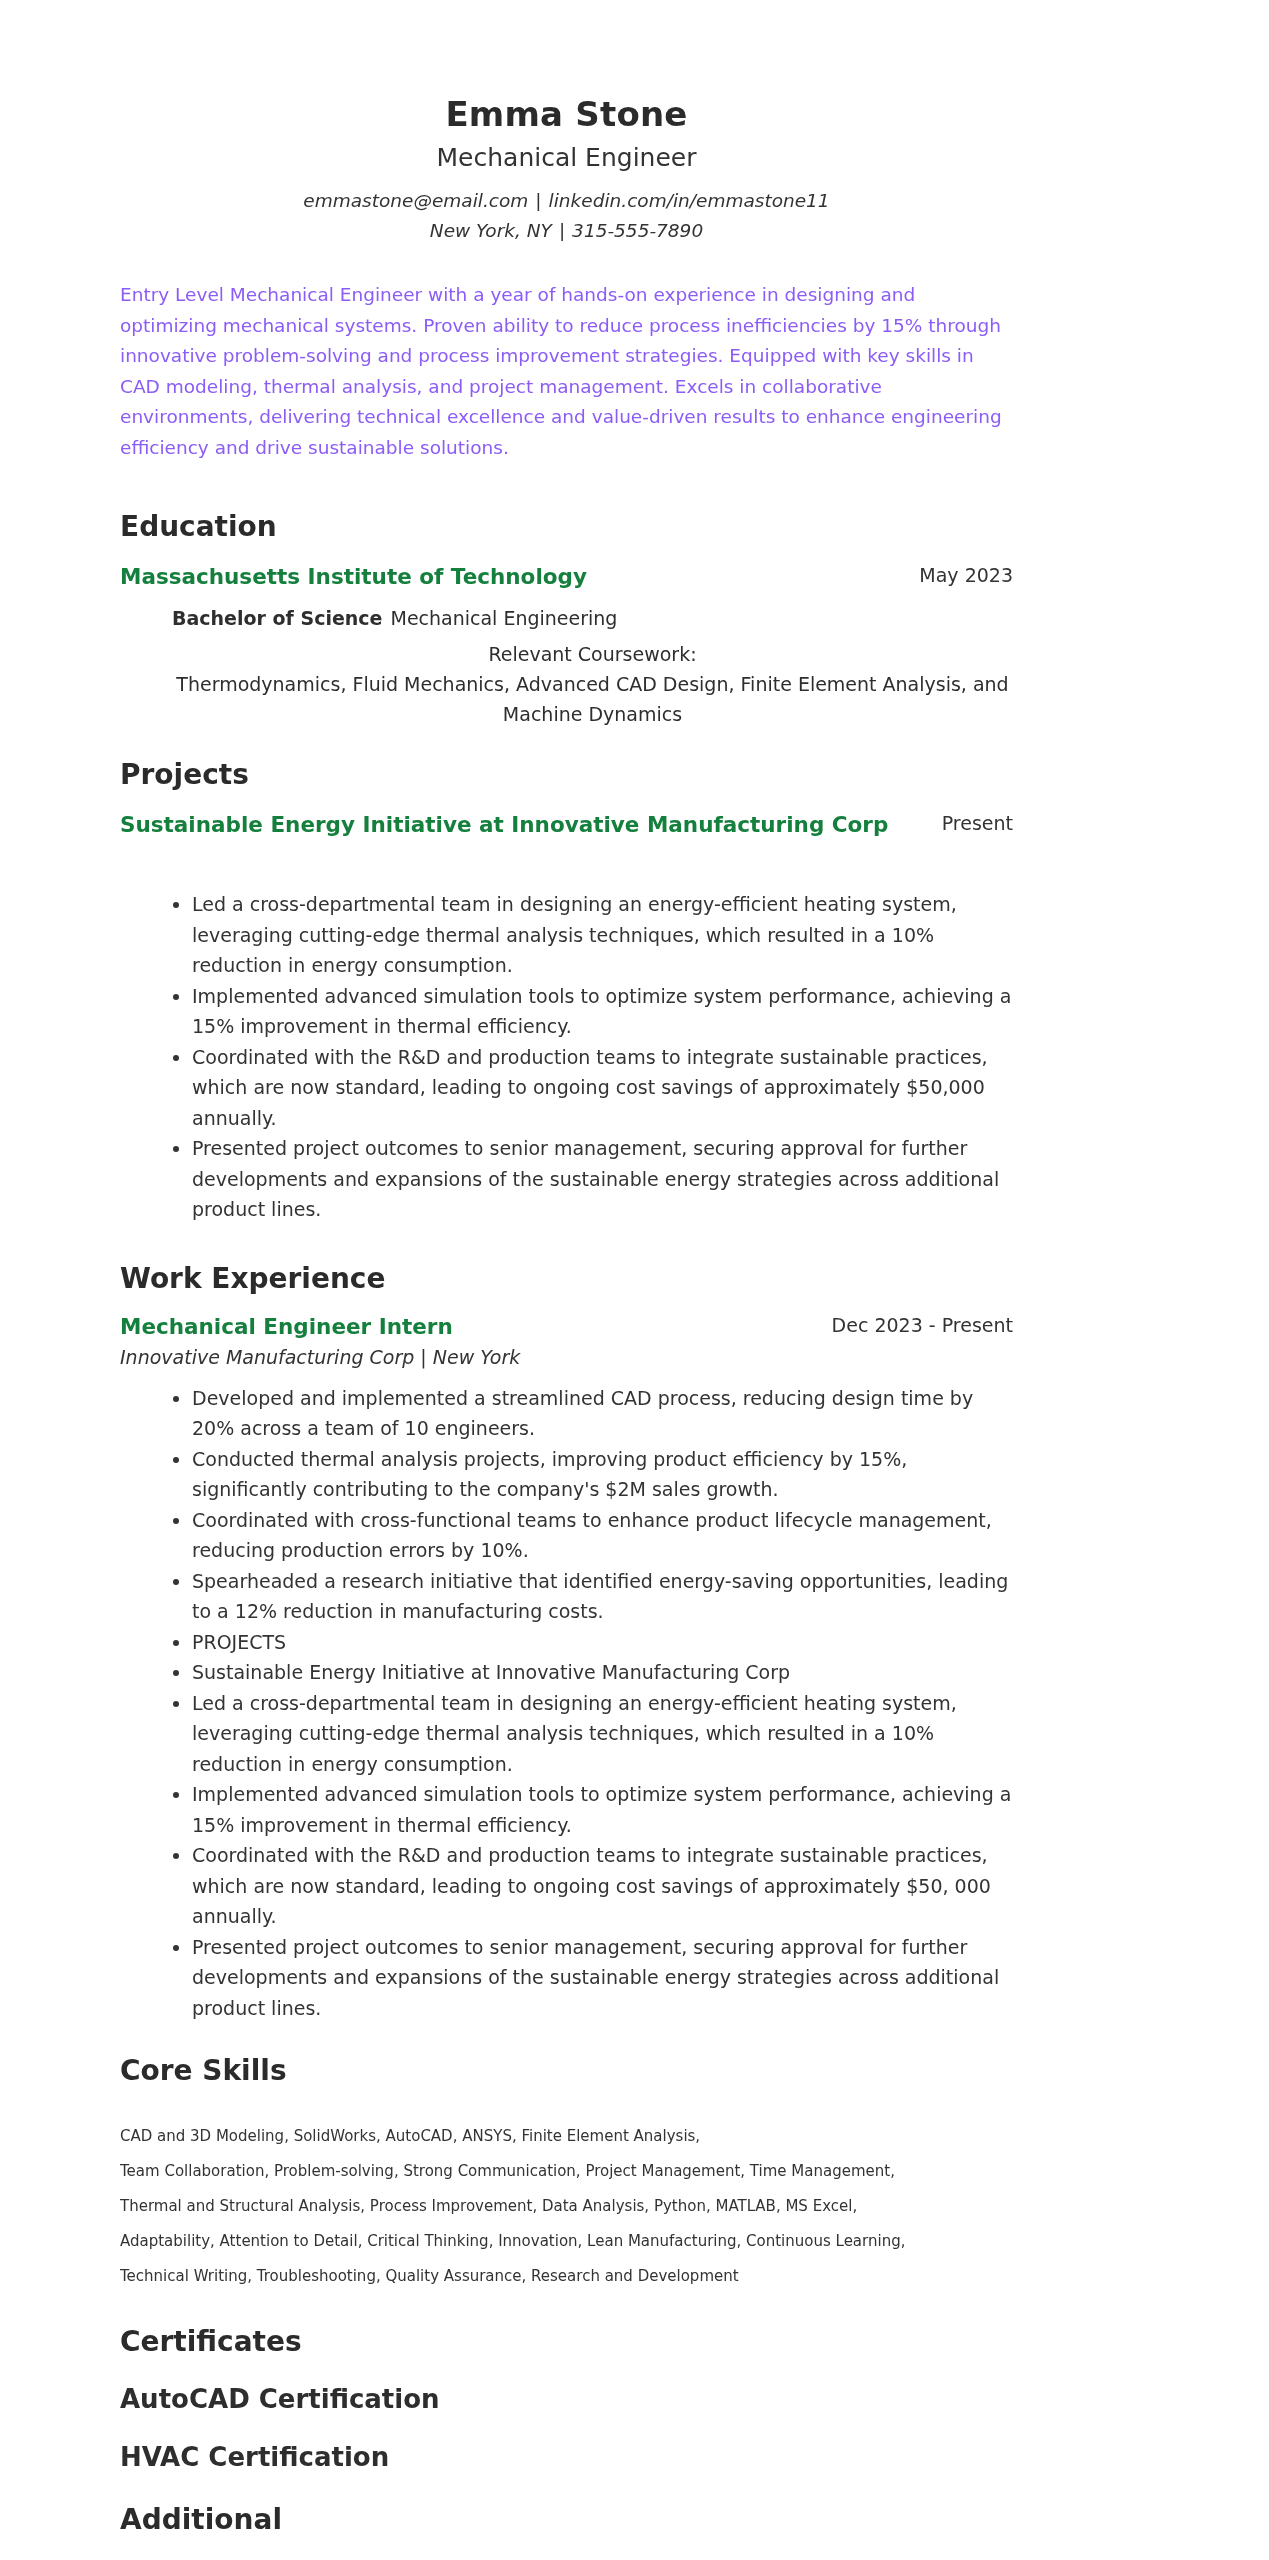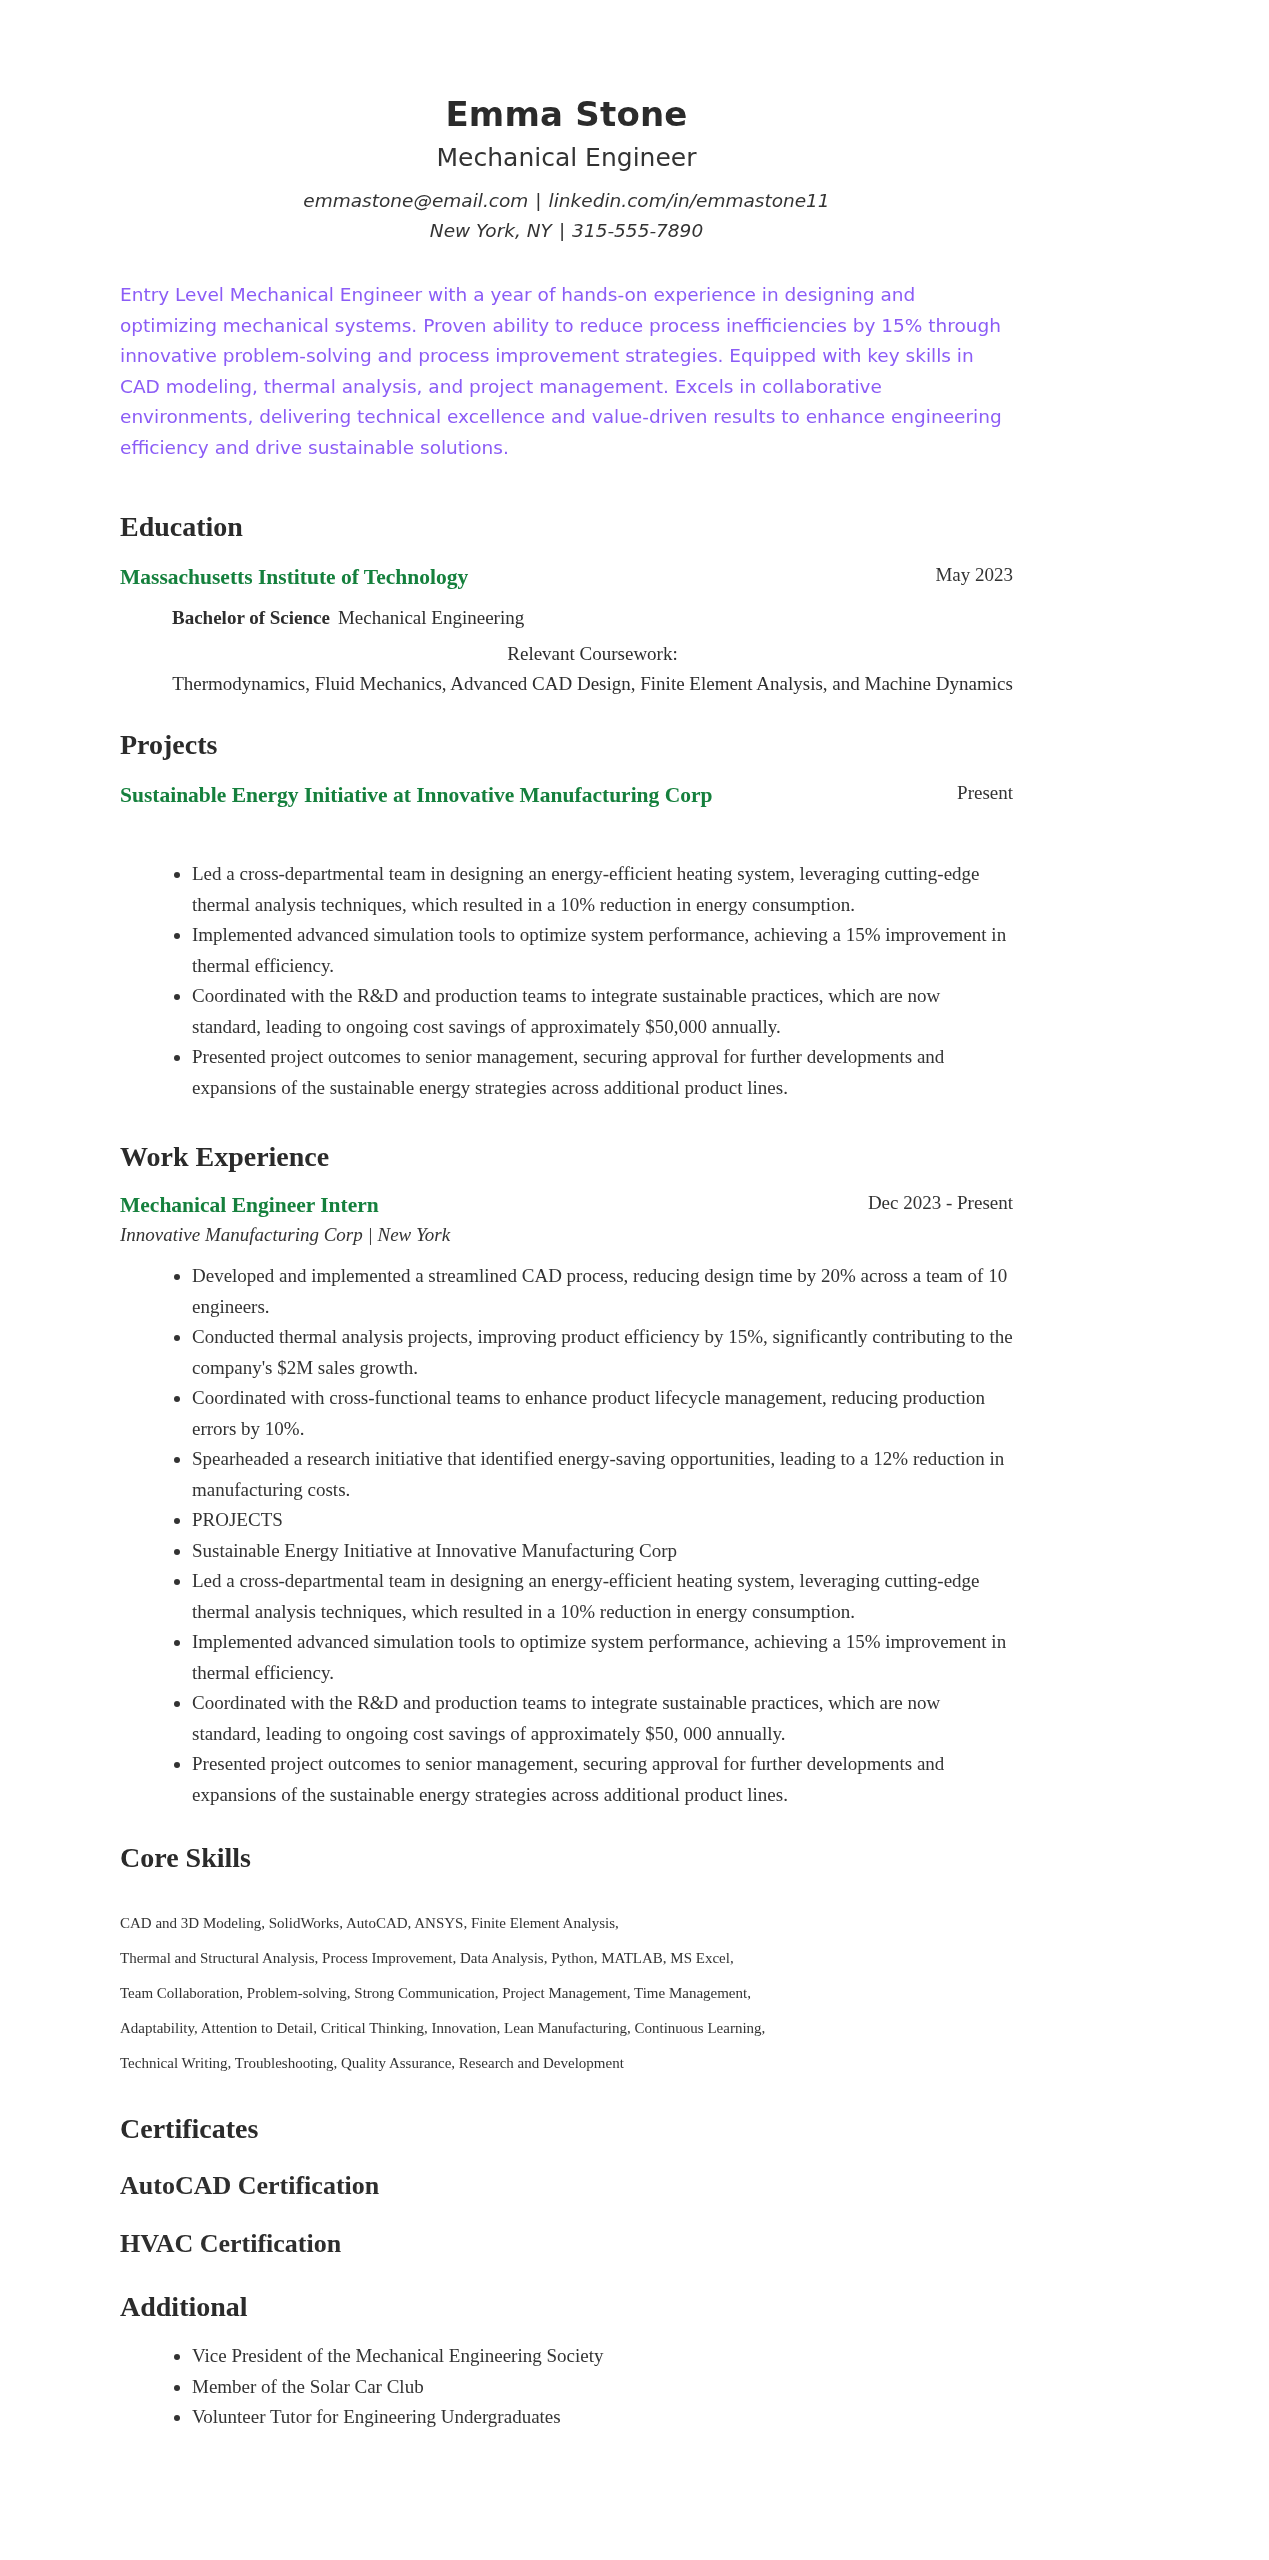--- a/index.html
+++ b/index.html
@@ -30,21 +30,21 @@
   .contact-line { margin-top: 10px; }
   .sep { padding: 0 7px; }
   .summary {
     margin-top: 34px;
     font-size: 18.5px; line-height: 30.5px; color: #8b5cf6;
   }
   .section-title {
     font-size: 28px; font-weight: bold; color: #2b2b2b;
     margin: 0; line-height: 40px;
   }
-  .sec { margin-top: 42px; font-family: Liberation Serif, serif; }
+  .sec { margin-top: 42px; }
   .row {
     display: flex; justify-content: space-between; align-items: flex-start;
   }
   .entry-title {
     font-size: 21.5px; font-weight: 600; color: #15803d; line-height: 32px;
   }
   .entry-date {
     font-size: 19px; color: #333; line-height: 28px;
   }
   .indent { padding-left: 52px; }
@@ -133,22 +133,22 @@
       <li>Implemented advanced simulation tools to optimize system performance, achieving a 15% improvement in thermal efficiency.</li>
       <li>Coordinated with the R&amp;D and production teams to integrate sustainable practices, which are now standard, leading to ongoing cost savings of approximately $50, 000 annually.</li>
       <li>Presented project outcomes to senior management, securing approval for further developments and expansions of the sustainable energy strategies across additional product lines.</li>
     </ul>
   </section>
 
   <section class="sec" style="margin-top:28px;">
     <h2 class="section-title">Core Skills</h2>
     <div class="skills">
       <div>CAD and 3D Modeling, SolidWorks, AutoCAD, ANSYS, Finite Element Analysis,</div>
+      <div>Team Collaboration, Problem-solving, Strong Communication, Project Management, Time Management,</div>
       <div>Thermal and Structural Analysis, Process Improvement, Data Analysis, Python, MATLAB, MS Excel,</div>
-      <div>Team Collaboration, Problem-solving, Strong Communication, Project Management, Time Management,</div>
       <div>Adaptability, Attention to Detail, Critical Thinking, Innovation, Lean Manufacturing, Continuous Learning,</div>
       <div>Technical Writing, Troubleshooting, Quality Assurance, Research and Development</div>
     </div>
   </section>
 
   <section class="sec" style="margin-top:28px;">
     <h2 class="section-title">Certificates</h2>
     <div class="cert">AutoCAD Certification</div>
     <div class="cert">HVAC Certification</div>
   </section>

